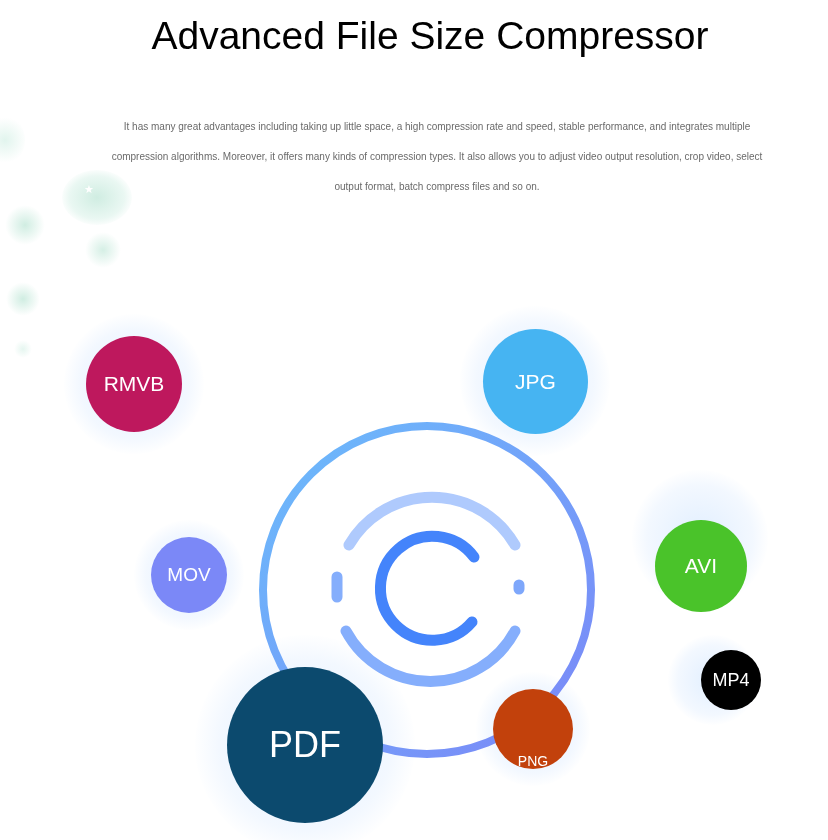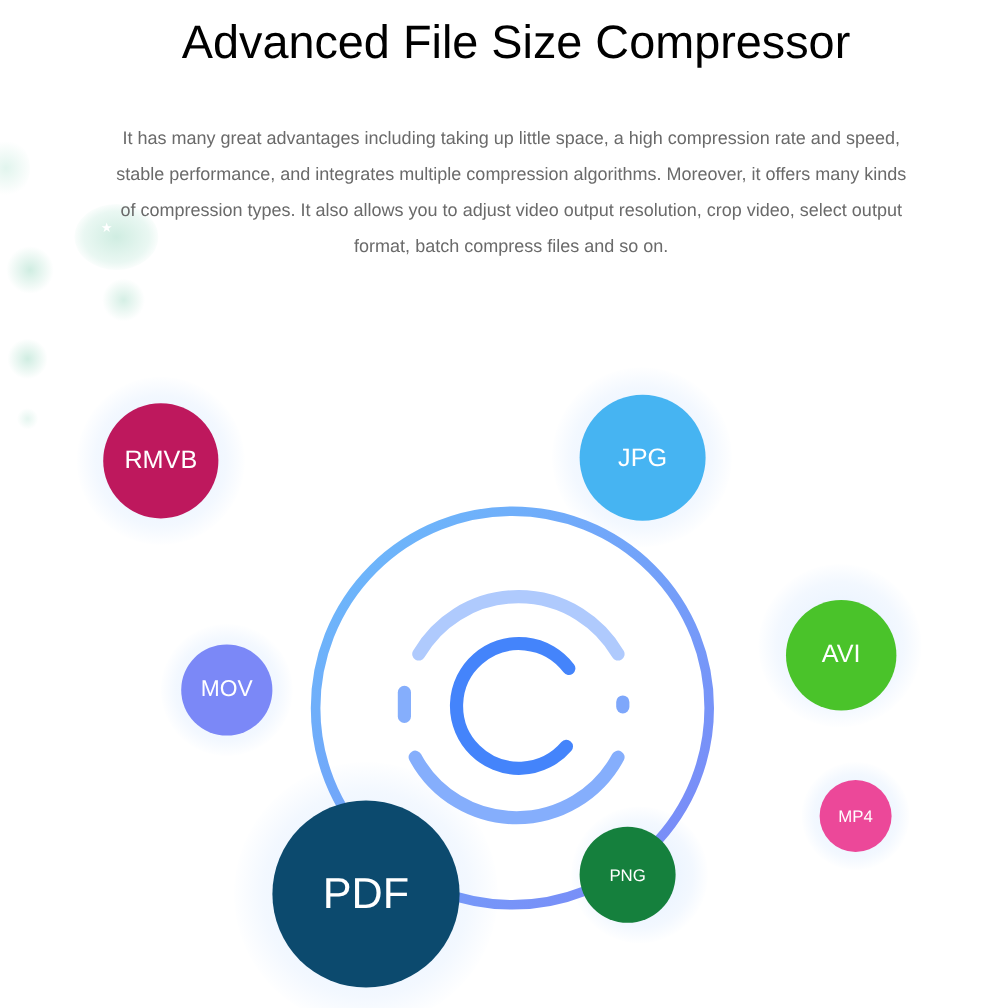--- a/index.html
+++ b/index.html
@@ -7,21 +7,21 @@
     width: 828px; height: 840px; overflow: hidden; position: relative;
     background: #ffffff;
     font-family: "Liberation Sans", "DejaVu Sans", sans-serif;
   }
   .title {
     position: absolute; left: 0; top: 14px; width: 828px; text-align: center;
     font-size: 39px; color: #000000; font-weight: normal; letter-spacing: 0px; margin: 0; padding-left: 16px;
   }
   .desc {
     position: absolute; left: 92px; top: 101px; width: 668px; text-align: center;
-    font-size: 15px; line-height: 30px; color: #6a6a6a; margin: 0;
+    font-size: 10px; line-height: 30px; color: #6a6a6a; margin: 11px;
   }
   .deco { position: absolute; border-radius: 50%; pointer-events: none; }
   .bubble { position: absolute; border-radius: 50%; display: flex; align-items: center; justify-content: center; color: #fff; cursor: pointer; }
   .bubble span { display: block; }
   .glow { position: absolute; border-radius: 50%; pointer-events: none;
     background: radial-gradient(circle, rgba(200,225,255,0.55) 0%, rgba(220,235,255,0.35) 55%, rgba(255,255,255,0) 72%); }
   svg.logo { position: absolute; left: 0; top: 0; }
   .star { position: absolute; color: #ffffff; font-size: 11px; }
 </style>
 </head>
@@ -68,24 +68,24 @@
 
 <div class="bubble" style="left:86px;top:336px;width:96px;height:96px;background:#be185d;font-size:21px;">
   <span>RMVB</span>
 </div>
 <div class="bubble" style="left:483px;top:329px;width:105px;height:105px;background:#46b4f2;font-size:21px;">
   <span>JPG</span>
 </div>
 <div class="bubble" style="left:151px;top:537px;width:76px;height:76px;background:#7b88f7;font-size:19px;">
   <span>MOV</span>
 </div>
-<div class="bubble" style="left:655px;top:500px;width:92px;height:92px;background:#4ac32a;font-size:21px;">
+<div class="bubble" style="left:655px;top:520px;width:92px;height:92px;background:#4ac32a;font-size:21px;">
   <span>AVI</span>
 </div>
-<div class="bubble" style="left:683px;top:650px;width:60px;height:60px;background:#ec4899;font-size:14px;">
+<div class="bubble" style="left:701px;top:650px;width:60px;height:60px;background:#000000;font-size:18px;">
   <span>MP4</span>
 </div>
 <div class="bubble" style="left:227px;top:667px;width:156px;height:156px;background:#0c4a6e;font-size:36px;">
   <span>PDF</span>
 </div>
-<div class="bubble" style="left:483px;top:689px;width:80px;height:80px;background:#15803d;font-size:14px;">
+<div class="bubble" style="left:493px;top:689px;width:80px;height:80px;background:#c2410c;font-size:14px;align-items:flex-end;">
   <span>PNG</span>
 </div>
 
 </body></html>

